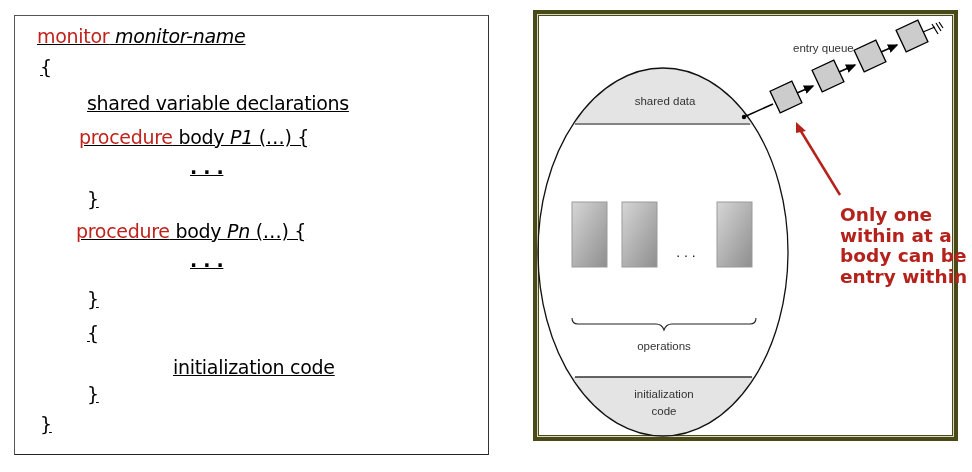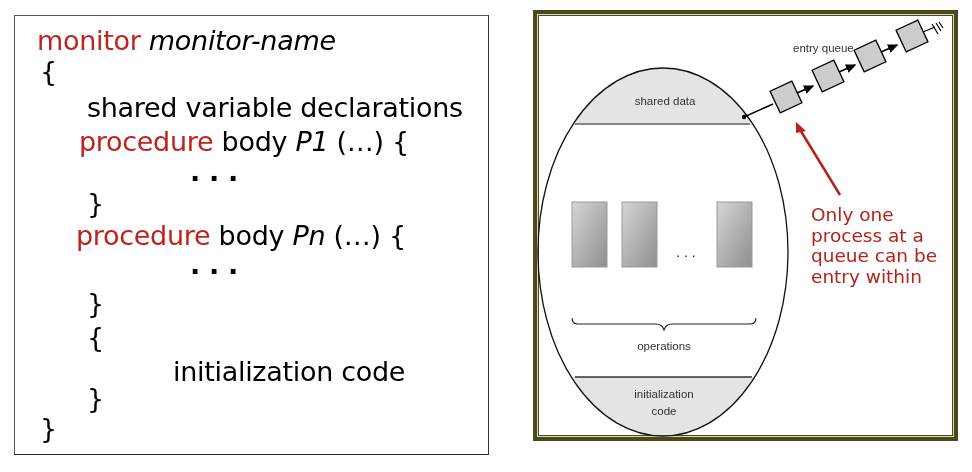--- a/index.html
+++ b/index.html
@@ -2,32 +2,32 @@
 <html><head>
 <meta charset="utf-8">
 <style>
   html, body { margin:0; padding:0; background:#ffffff; }
   body { width:972px; height:472px; position:relative; overflow:hidden; font-family:"DejaVu Sans", sans-serif; }
   .code-box {
     position:absolute; left:14px; top:15px; width:475px; height:440px;
     border:1.5px solid #555; border-right-color:#333; border-bottom-color:#222;
     box-sizing:border-box; background:#fff;
   }
-  .code-line { position:absolute; font-size:27px; color:#000; white-space:nowrap; line-height:1; letter-spacing:-0.3px; }
+  .code-line { position:absolute; font-size:19px; color:#000; white-space:nowrap; line-height:1; letter-spacing:-0.3px;text-decoration:underline; }
   .kw { color:#c0221c; }
   .it { font-style:italic; }
   .frame {
     position:absolute; left:533px; top:10px; width:425px; height:431px;
     box-sizing:border-box; background:#4a4a18; padding:4px;
   }
   .frame-inner1 { width:100%; height:100%; box-sizing:border-box; background:#d8d8c8; padding:1px; }
   .frame-inner2 { width:100%; height:100%; box-sizing:border-box; background:#4a4a18; padding:1px; }
   .frame-inner3 { width:100%; height:100%; box-sizing:border-box; background:#fff; position:relative; }
   svg text { font-family:"Liberation Sans", sans-serif; }
-  .note { position:absolute; left:811px; top:205px; color:#b5221c; font-size:18.5px; line-height:20.5px; }
+  .note { position:absolute; left:840px; top:205px; color:#b5221c; font-size:18.5px; line-height:20.5px;font-weight:bold; }
 </style>
 </head>
 <body>
 
 <div class="code-box"></div>
 
 <div class="code-line" style="left:37px;top:27px;"><span class="kw">monitor</span> <span class="it">monitor-name</span></div>
 <div class="code-line" style="left:40px;top:58px;">{</div>
 <div class="code-line" style="left:87px;top:94px;">shared variable declarations</div>
 <div class="code-line" style="left:79px;top:128px;"><span class="kw">procedure</span><span> body </span><span class="it">P1</span><span> (…) {</span></div>
@@ -90,16 +90,16 @@
   <line x1="797" y1="93" x2="813" y2="86" stroke="#000" stroke-width="1.5" marker-end="url(#ah)"></line>
   <line x1="839" y1="72" x2="855" y2="65" stroke="#000" stroke-width="1.5" marker-end="url(#ah)"></line>
   <line x1="881" y1="52" x2="897" y2="45" stroke="#000" stroke-width="1.5" marker-end="url(#ah)"></line>
   <path d="M923,32 L935,27 M932,24 L938,34 M936,23 L941,31 M939,22 L943,28" stroke="#000" stroke-width="1.2" fill="none"></path>
   <line x1="840" y1="195" x2="799" y2="128" stroke="#b5221c" stroke-width="2.5"></line>
   <path d="M796,122 L806,131 L796,133 z" fill="#b5221c"></path>
 </svg>
 
 <div class="note">
   <div>Only one</div>
-  <div>process at a</div>
-  <div>queue can be</div>
+  <div>within at a</div>
+  <div>body can be</div>
   <div>entry within</div>
 </div>
 
 </body></html>

